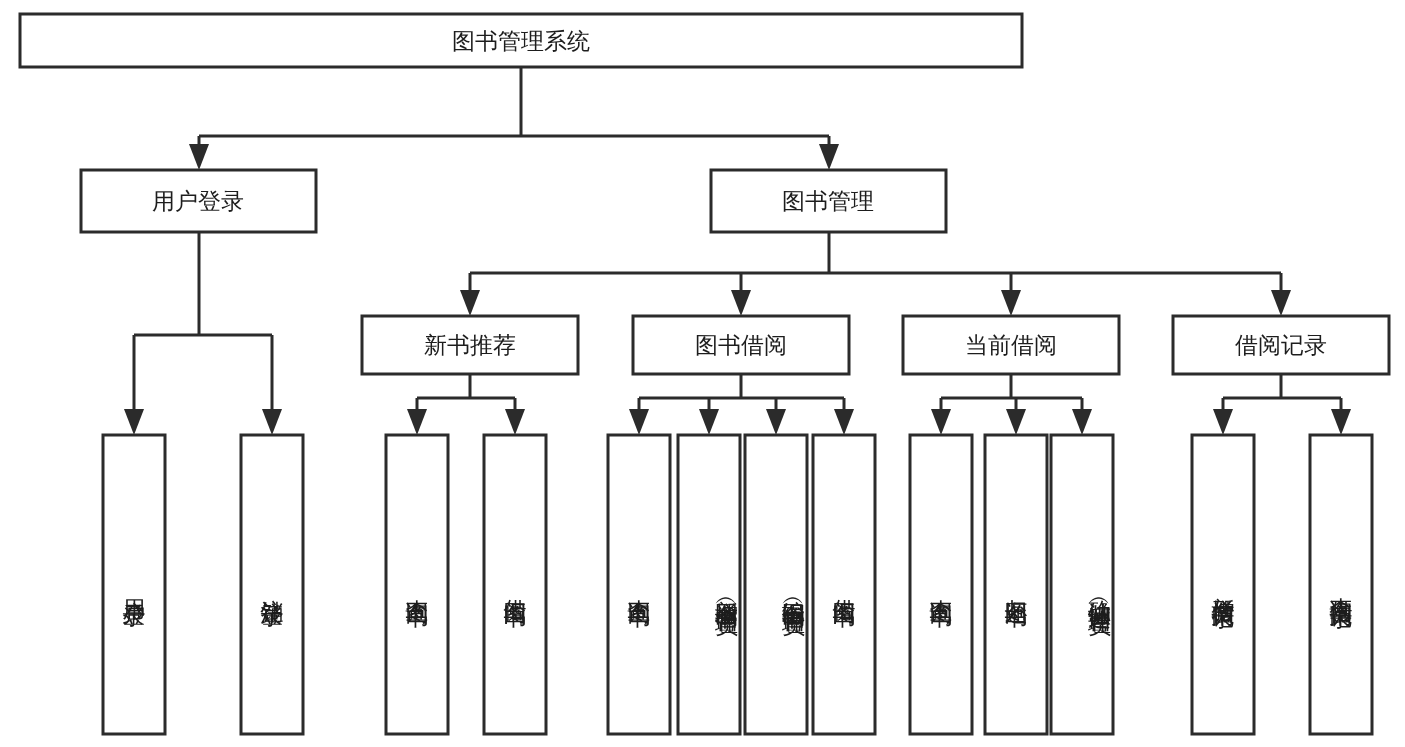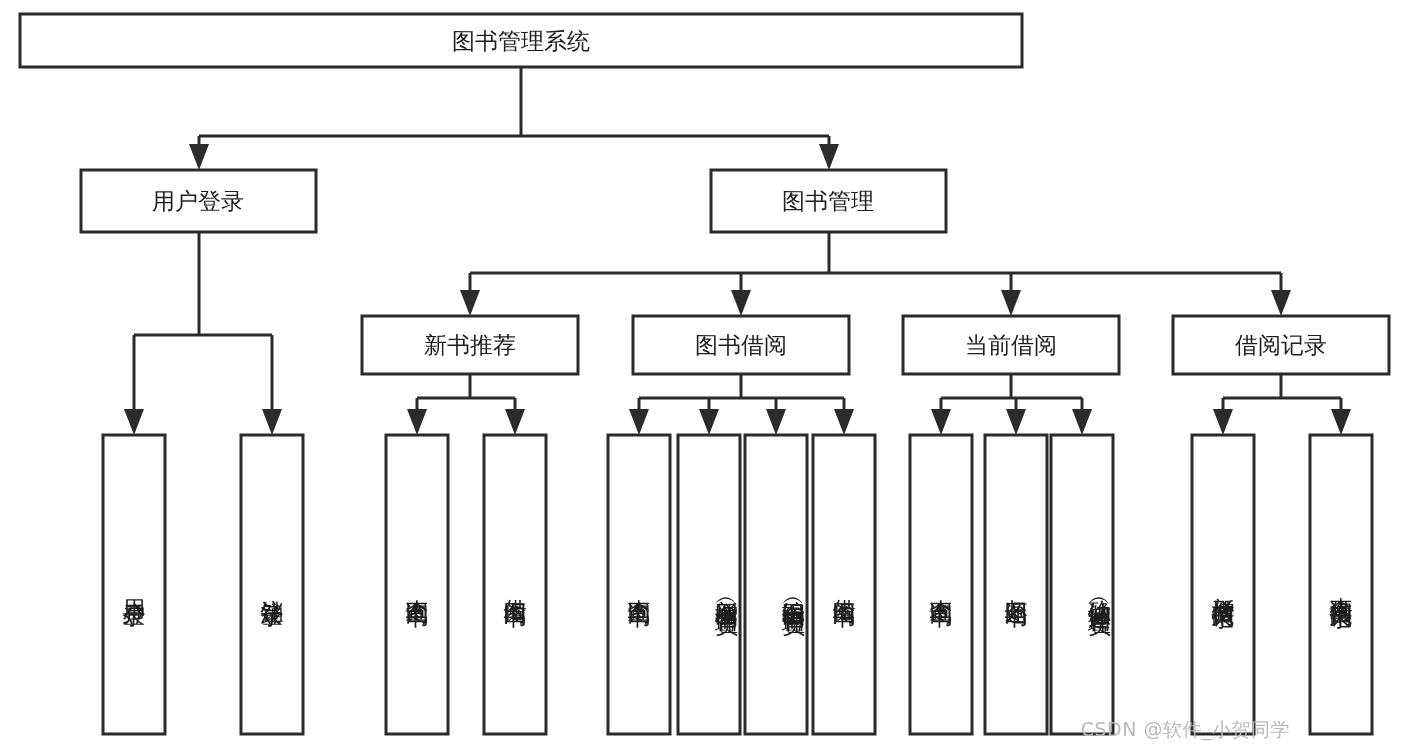--- a/index.html
+++ b/index.html
@@ -201,15 +201,14 @@
   <div class="leaf-label" style="left:608px; top:435px; width:62px; height:299px;">查询图书</div>
   <div class="leaf-label" style="left:678px; top:435px; width:62px; height:299px; align-items:flex-start; padding-top:6px;">新增图书（管理员）</div>
   <div class="leaf-label" style="left:745px; top:435px; width:62px; height:299px; align-items:flex-start; padding-top:6px;">编辑图书（管理员）</div>
   <div class="leaf-label" style="left:813px; top:435px; width:62px; height:299px;">借阅图书</div>
   <div class="leaf-label" style="left:910px; top:435px; width:62px; height:299px;">查询图书</div>
   <div class="leaf-label" style="left:985px; top:435px; width:62px; height:299px;">归还图书</div>
   <div class="leaf-label" style="left:1051px; top:435px; width:62px; height:299px; align-items:flex-start; padding-top:6px;">确认归还（管理员）</div>
   <div class="leaf-label" style="left:1192px; top:435px; width:62px; height:299px;">新增借阅记录</div>
   <div class="leaf-label" style="left:1310px; top:435px; width:62px; height:299px;">查询借阅记录</div>
 
-  <div class="watermark">CSDN @软件_小贺同学</div>
 
 </div>
 
 </body></html>

